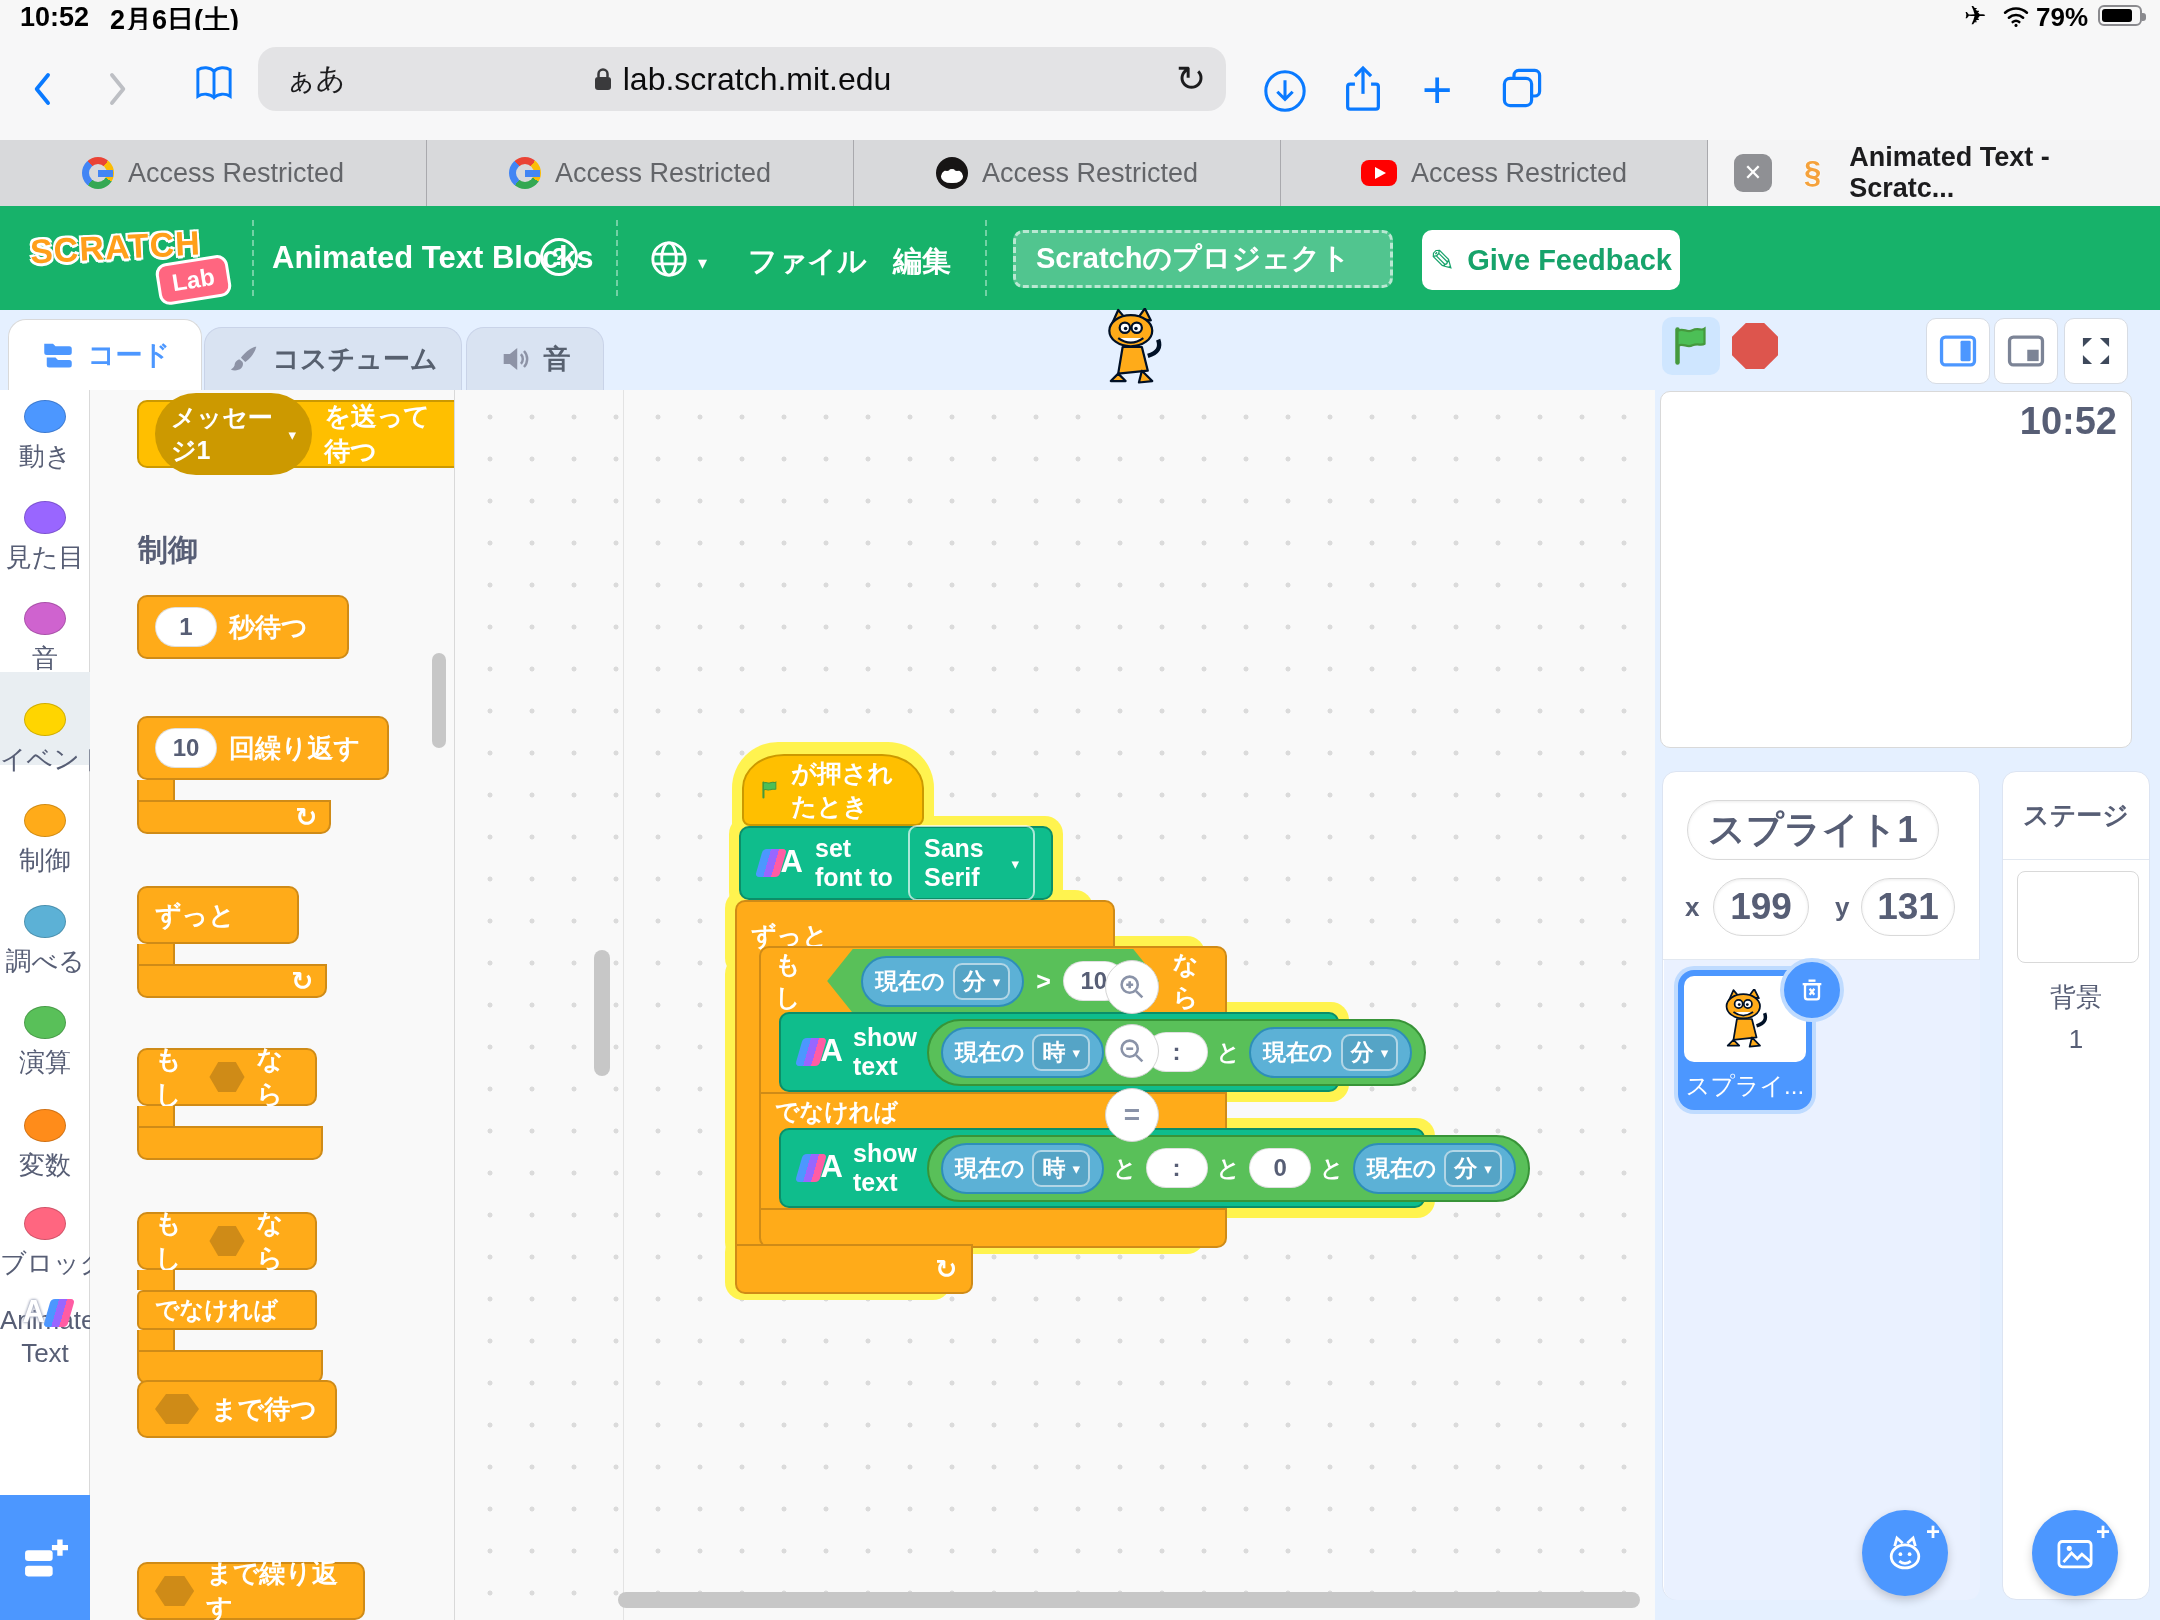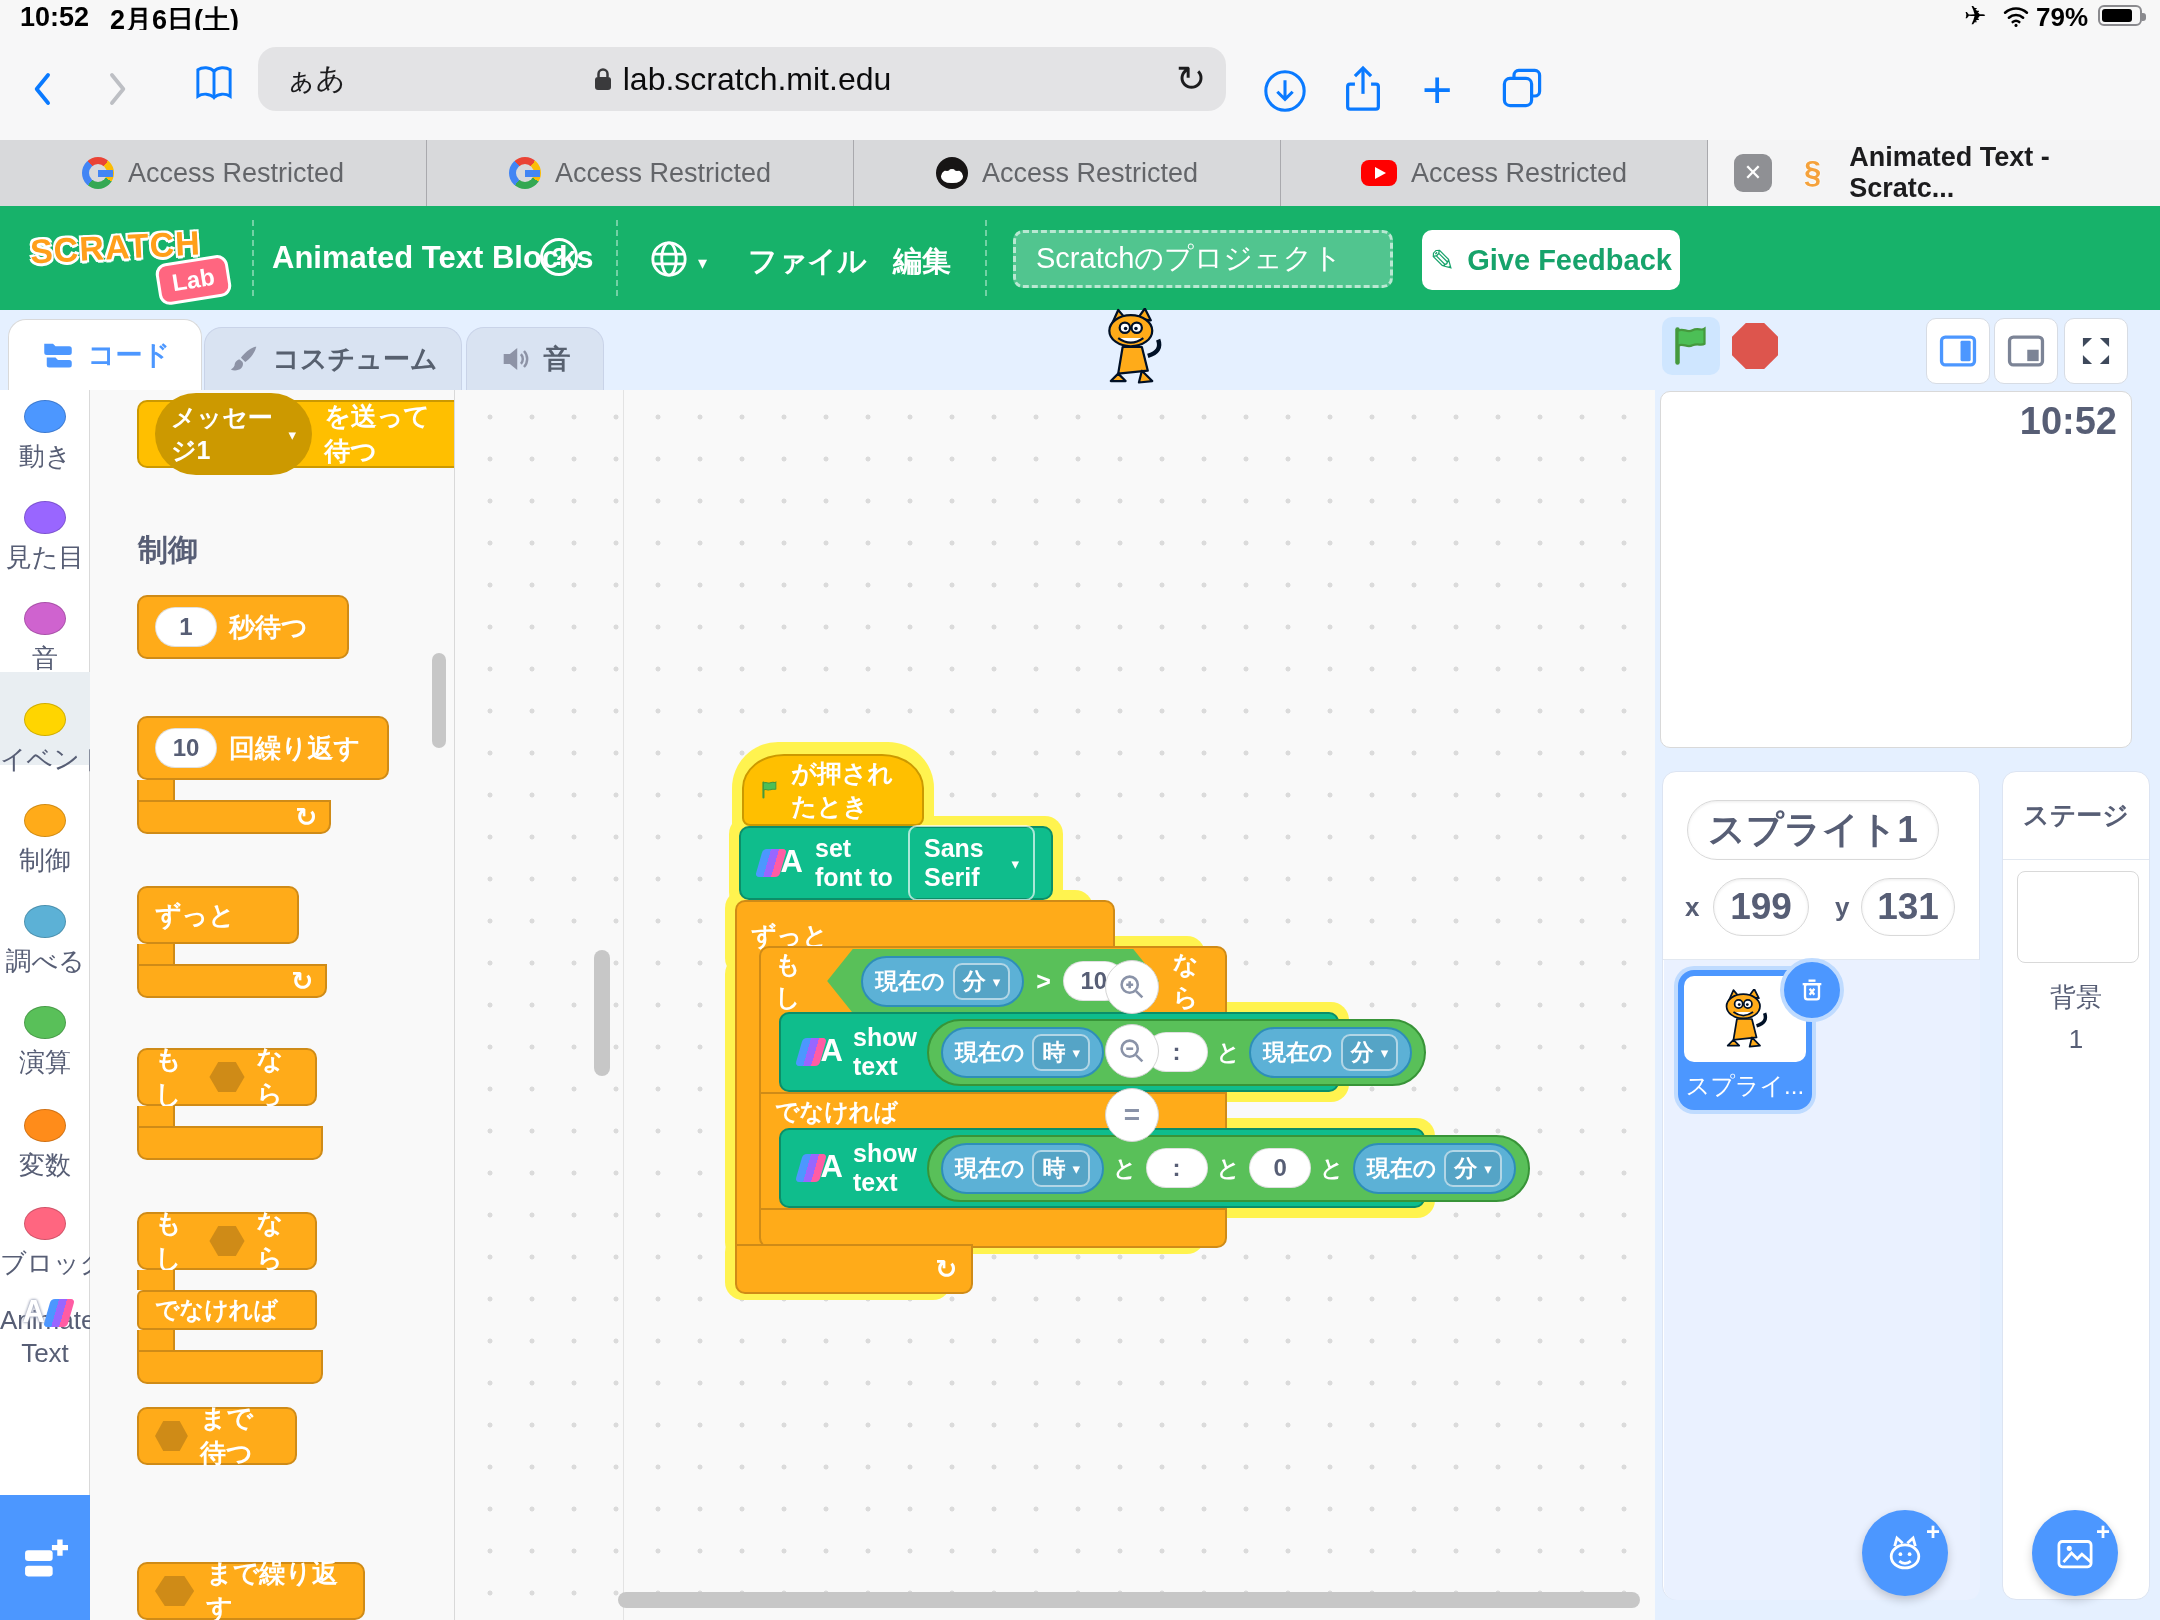--- a/index.html
+++ b/index.html
@@ -51,21 +51,21 @@
     text-shadow:-2px -2px 0 #fff,2px -2px 0 #fff,-2px 2px 0 #fff,2px 2px 0 #fff,0 3px 0 #fff;}
   .labtag{left:160px;top:56px;transform:rotate(-9deg);background:#FF6680;color:#fff;font-size:24px;font-weight:800;
     padding:4px 12px;border-radius:8px;box-shadow:0 0 0 3px #fff;}
   .gdiv{top:14px;height:76px;border-left:2px dashed rgba(255,255,255,0.4);}
   .gtitle{top:34px;font-size:31px;font-weight:700;color:#fff;}
   .ghelp{top:32px;width:38px;height:38px;border:3px solid #fff;border-radius:50%;color:#fff;font-size:24px;font-weight:800;
     display:flex;align-items:center;justify-content:center;}
   .gmenu{top:36px;font-size:29px;font-weight:700;color:#fff;}
   .gcaret{top:46px;color:#fff;font-size:18px;}
   .projinput{left:1013px;top:24px;width:380px;height:58px;background:rgba(255,255,255,0.25);
-    border:3px dashed rgba(255,255,255,0.6);border-radius:10px;color:#fff;font-size:29px;font-weight:400;
+    border:3px dashed rgba(255,255,255,0.6);border-radius:10px;color:#fff;font-size:29px;font-weight:700;
     display:flex;align-items:center;padding:0 20px;}
   .feedback{left:1422px;top:24px;width:258px;height:60px;background:#fff;border-radius:10px;
     display:flex;align-items:center;justify-content:center;gap:12px;color:#17A express;}
   .feedback{color:#17A36B;font-size:29px;font-weight:700;}
   .feedback .pen{font-size:30px;color:#17A36B;}
 
   
   .band{left:0;top:310px;width:2160px;height:80px;background:var(--panel-blue,#E5F0FF);}
   .etab{border-radius:18px 18px 0 0;display:flex;align-items:center;justify-content:center;gap:12px;
     font-size:27px;font-weight:600;border:1px solid #C9D3E8;border-bottom:none;}
@@ -438,21 +438,21 @@
         <span>なら</span>
       </div>
       <div class="arm" style="left:0;top:58px;height:20px;"></div>
       <div class="blk control" style="position:absolute;left:0;top:78px;width:180px;height:40px;border-radius:6px;font-size:24px;">
         <span>でなければ</span>
       </div>
       <div class="arm" style="left:0;top:118px;height:20px;"></div>
       <div class="bot" style="left:0;top:138px;width:158px;height:30px;"></div>
     </div>
 
-    <div class="blk control abs" style="left:47px;top:990px;width:160px;height:58px;margin-top:27px;">
+    <div class="blk control abs" style="left:47px;top:990px;width:200px;height:58px;">
       <span class="hexslot"></span>
       <span>まで待つ</span>
     </div>
 
     <div class="blk control abs" style="left:47px;top:1172px;width:228px;height:58px;">
       <span class="hexslot"></span>
       <span>まで繰り返す</span>
     </div>
 
     <span class="pill" style="left:342px;top:263px;width:14px;height:95px;"></span>

